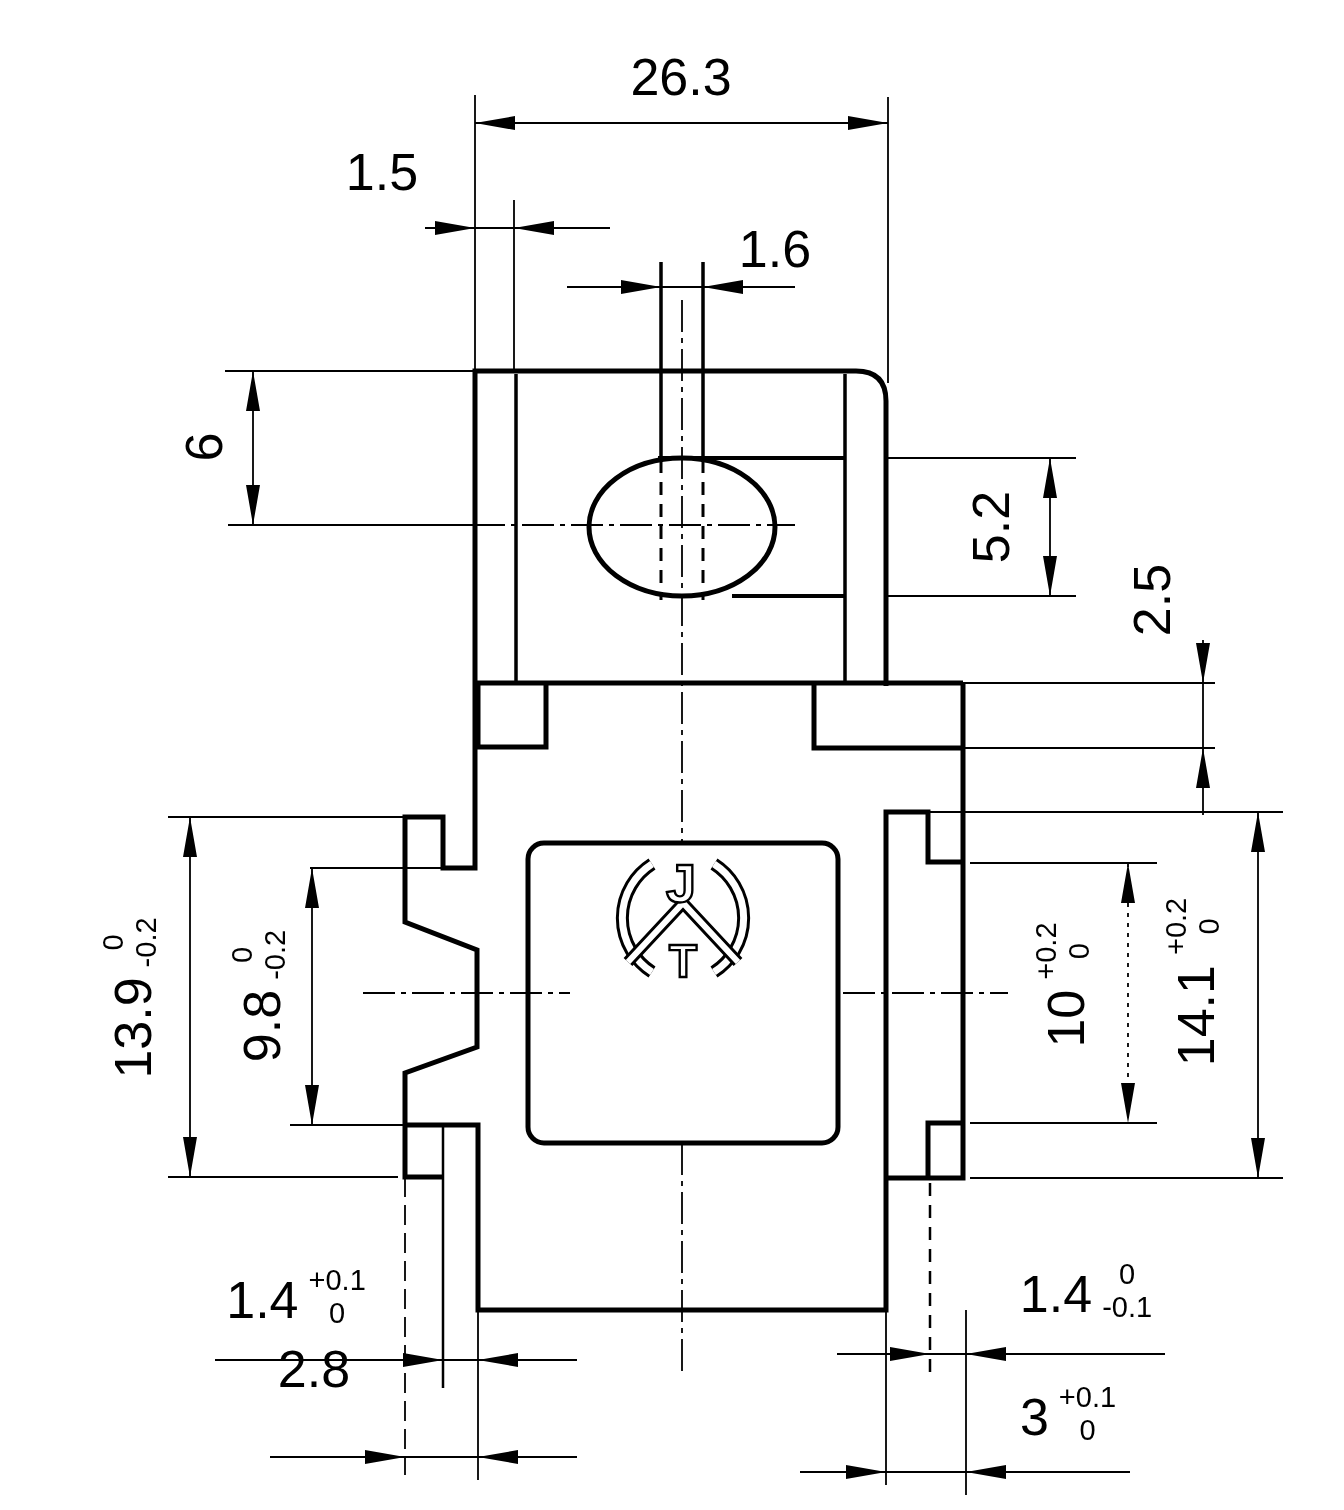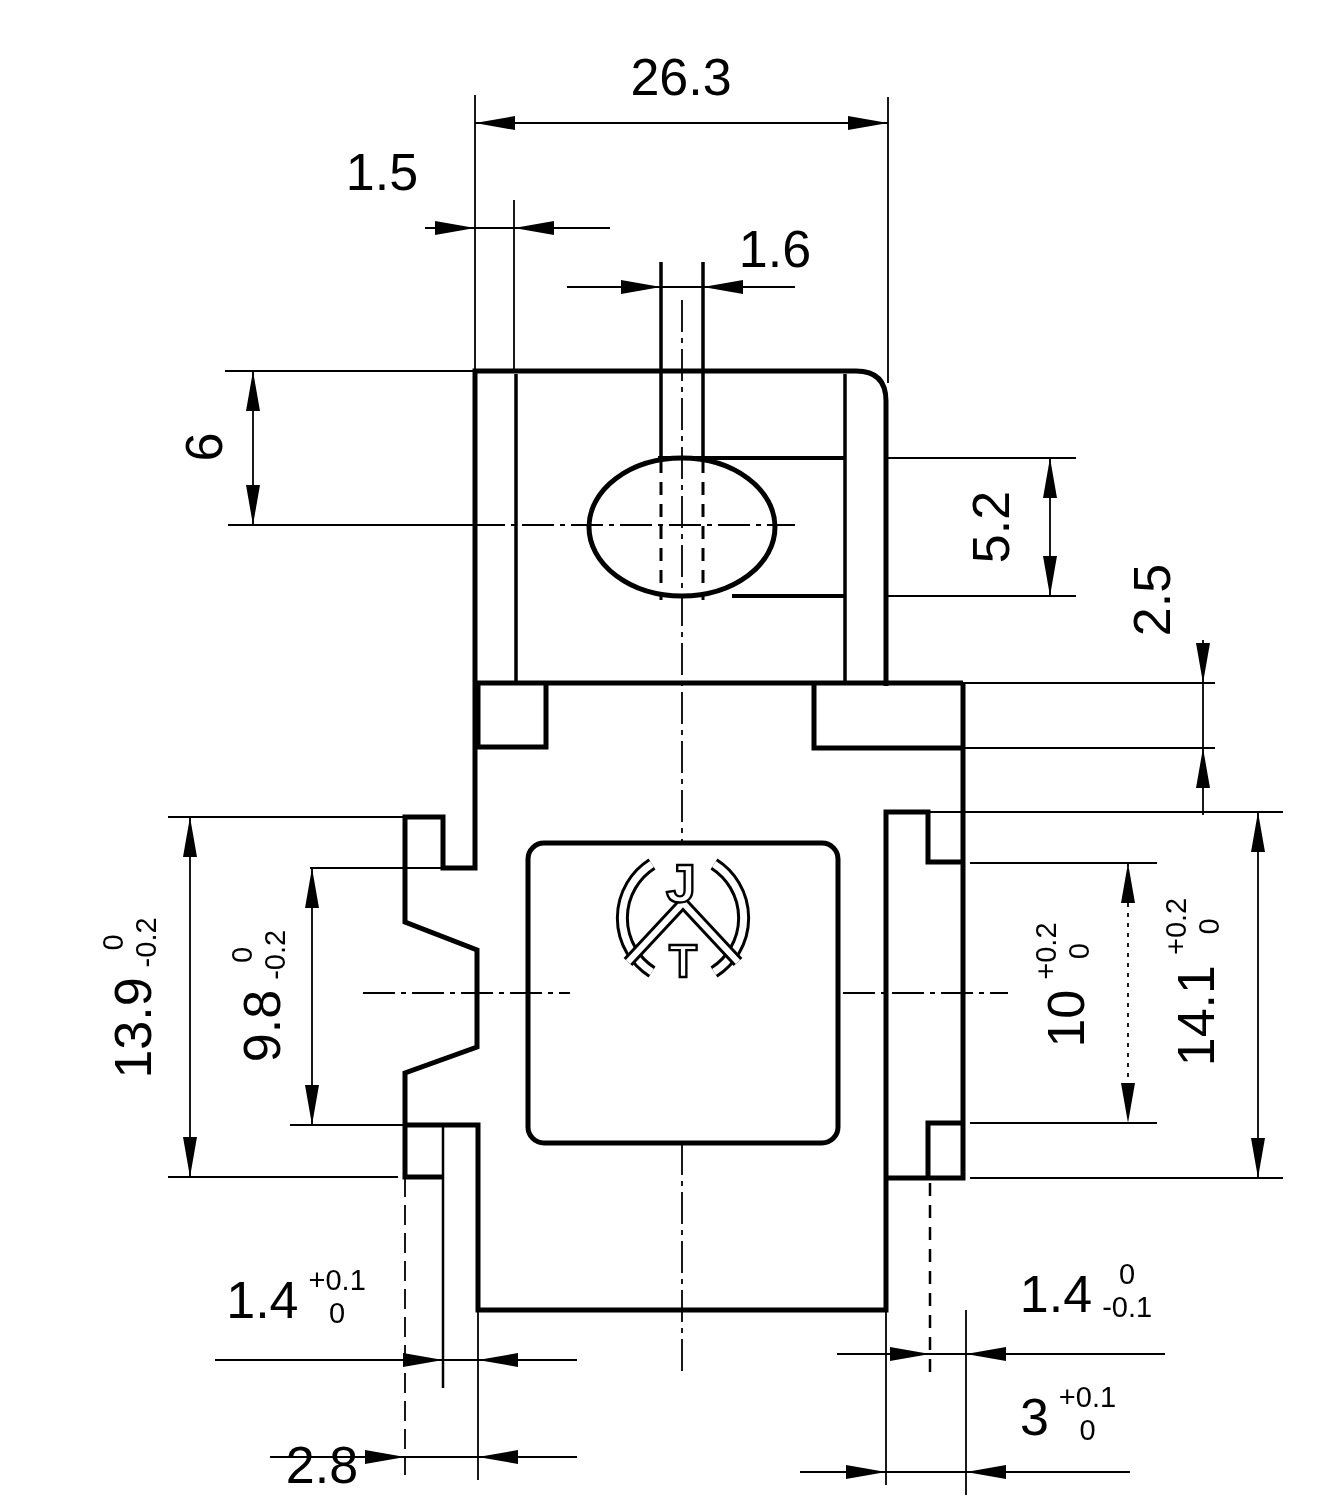--- a/index.html
+++ b/index.html
@@ -139,21 +139,21 @@
       </span>
   </div>
 
   <div class="dim" style="left:296px;top:1300px;">
     <span>1.4</span>
     <span class="tol">
         <span>+0.1</span>
         <span>0</span>
       </span>
   </div>
-  <div class="dim" style="left:314px;top:1465px;margin-left:8px;">
+  <div class="dim" style="left:314px;top:1369px;">
       <span>2.8</span>
     </div>
 
   <div class="dim" style="left:1086px;top:1294px;">
     <span>1.4</span>
     <span class="tol">
         <span>0</span>
         <span>-0.1</span>
       </span>
   </div>

